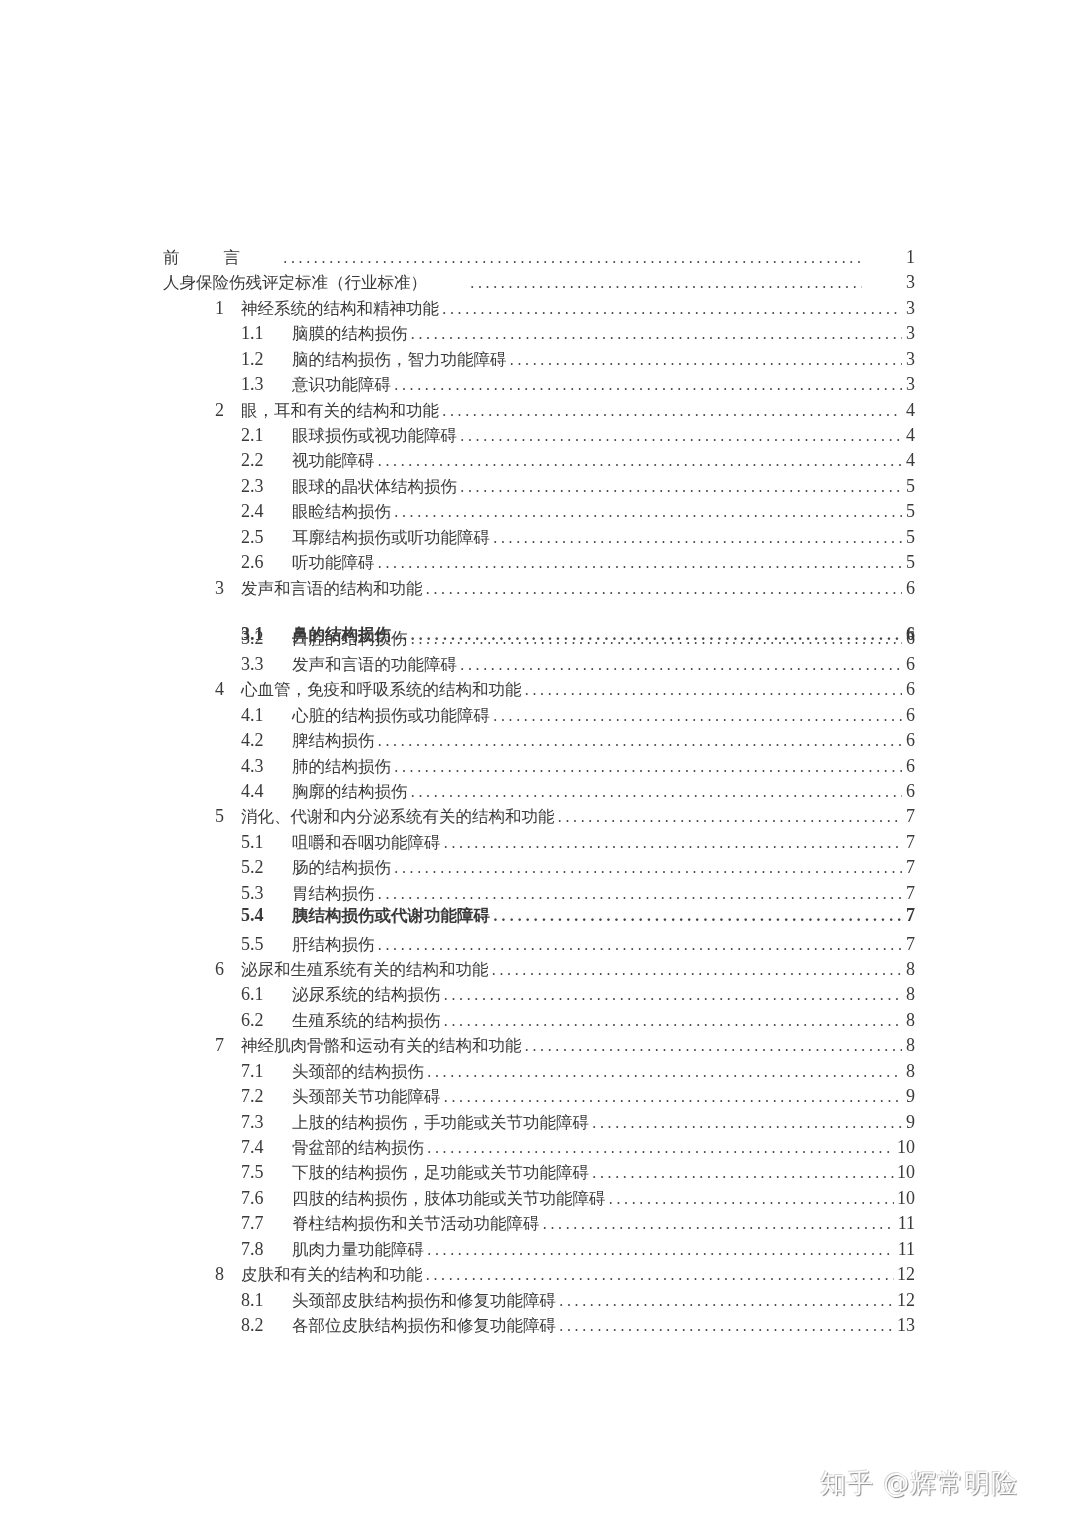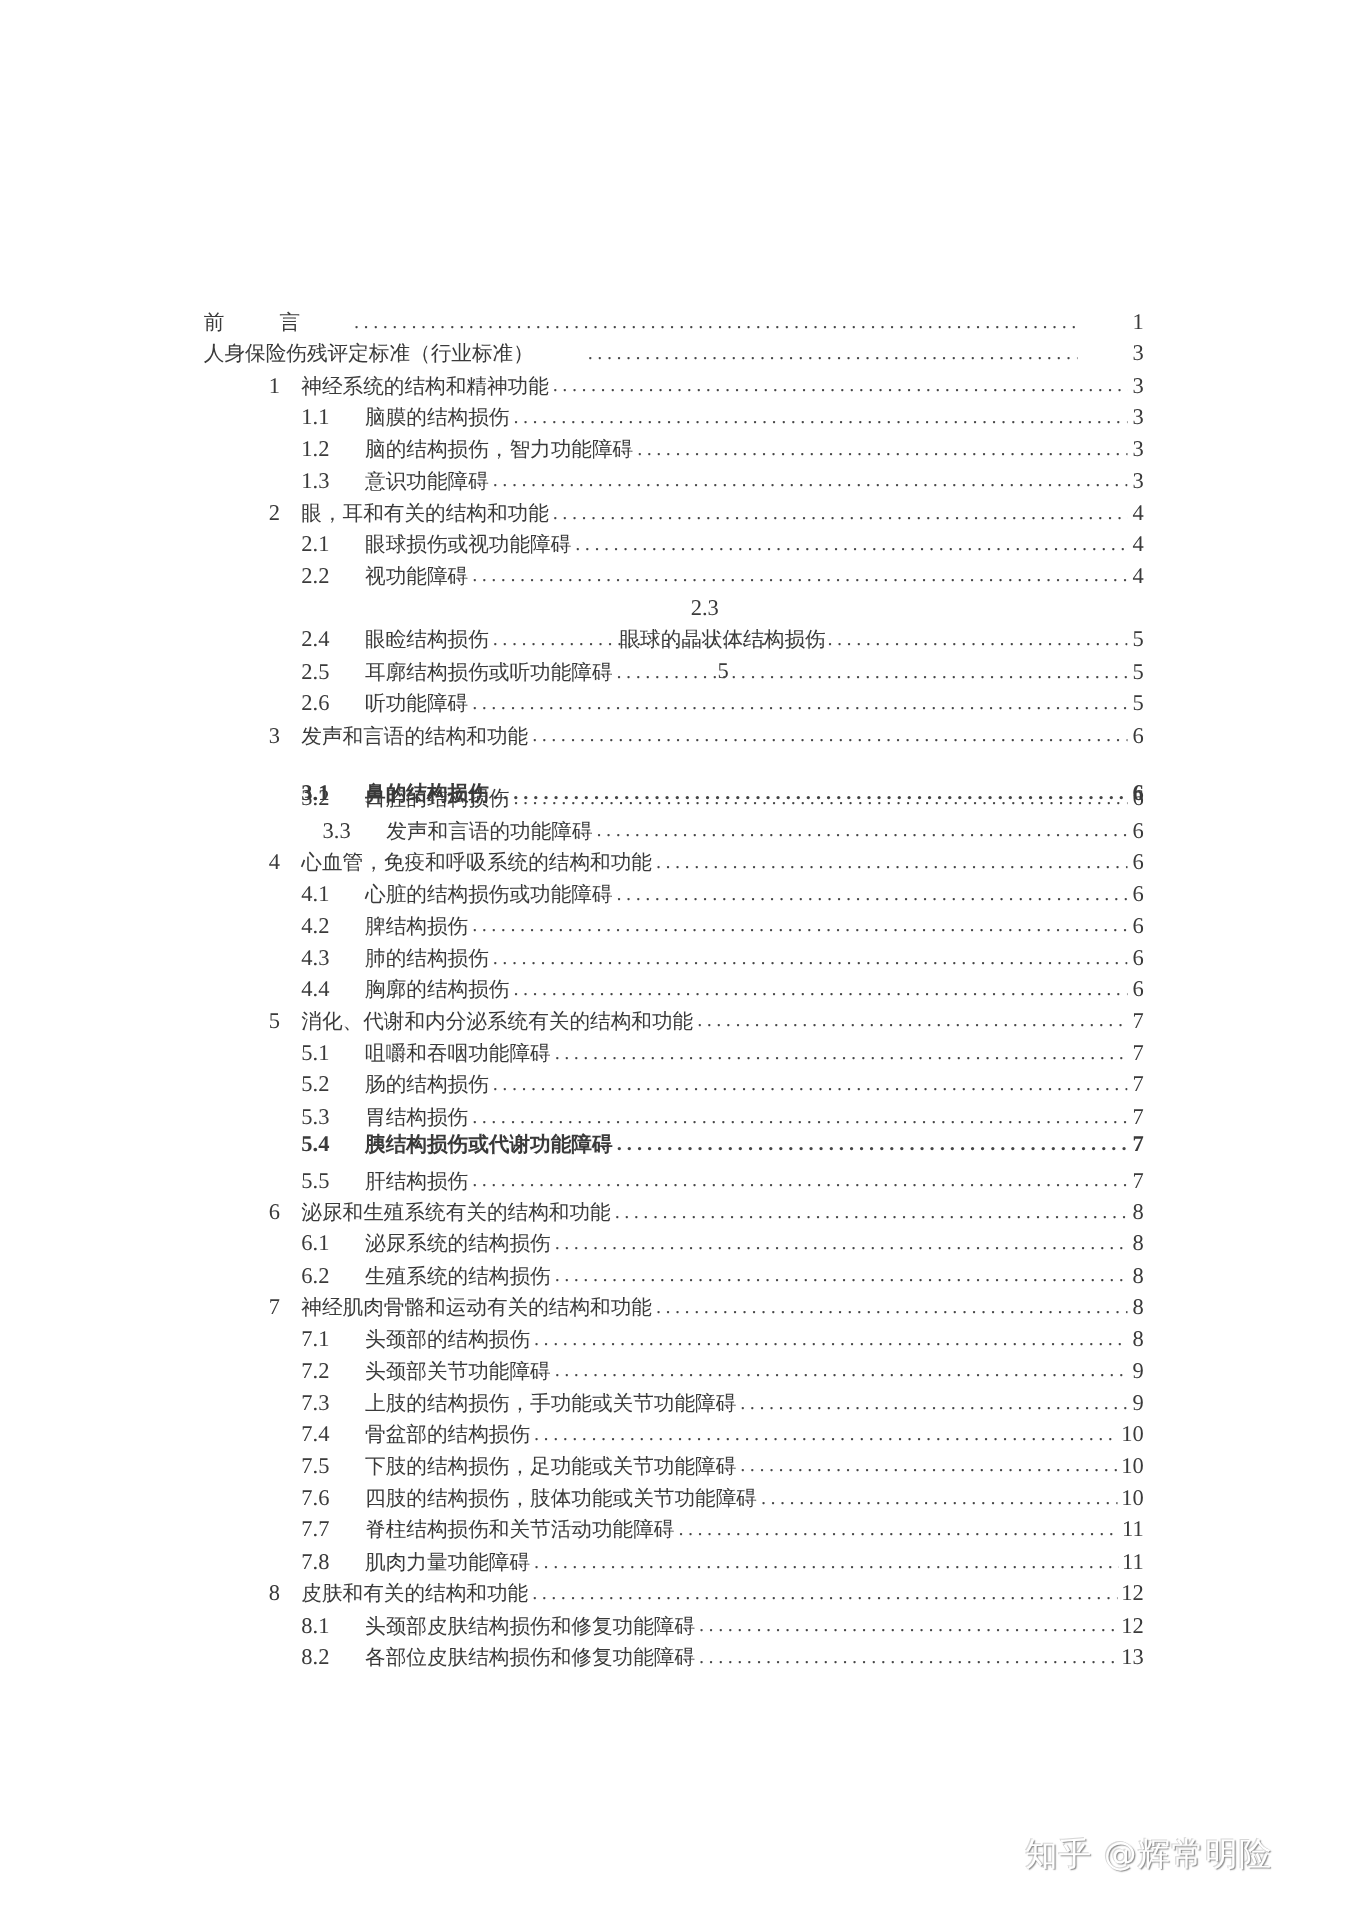--- a/index.html
+++ b/index.html
@@ -96,21 +96,21 @@
         <span class="txt">眼球损伤或视功能障碍</span>
         <span class="dots"></span>
         <span class="pg">4</span>
       </div>
       <div class="row lvl2" style="top: 203.44px;">
         <span class="num">2.2</span>
         <span class="txt">视功能障碍</span>
         <span class="dots"></span>
         <span class="pg">4</span>
       </div>
-      <div class="row lvl2" style="top: 228.87px; flex-direction: column;">
+      <div class="row lvl2" style="top: 228.87px;">
         <span class="num">2.3</span>
         <span class="txt">眼球的晶状体结构损伤</span>
         <span class="dots"></span>
         <span class="pg">5</span>
       </div>
       <div class="row lvl2" style="top: 254.3px;">
         <span class="num">2.4</span>
         <span class="txt">眼睑结构损伤</span>
         <span class="dots"></span>
         <span class="pg">5</span>
@@ -138,21 +138,21 @@
         <span class="txt">鼻的结构损伤</span>
         <span class="dots"></span>
         <span class="pg">6</span>
       </div>
       <div class="row lvl2" style="top: 381.45px;">
         <span class="num">3.2</span>
         <span class="txt">口腔的结构损伤</span>
         <span class="dots"></span>
         <span class="pg">6</span>
       </div>
-      <div class="row lvl2" style="top: 406.88px; margin-left: 17px;">
+      <div class="row lvl2" style="top: 406.88px;">
         <span class="num">3.3</span>
         <span class="txt">发声和言语的功能障碍</span>
         <span class="dots"></span>
         <span class="pg">6</span>
       </div>
       <div class="row lvl1" style="top: 432.31px;">
         <span class="num">4</span>
         <span class="txt">心血管，免疫和呼吸系统的结构和功能</span>
         <span class="dots"></span>
         <span class="pg">6</span>

